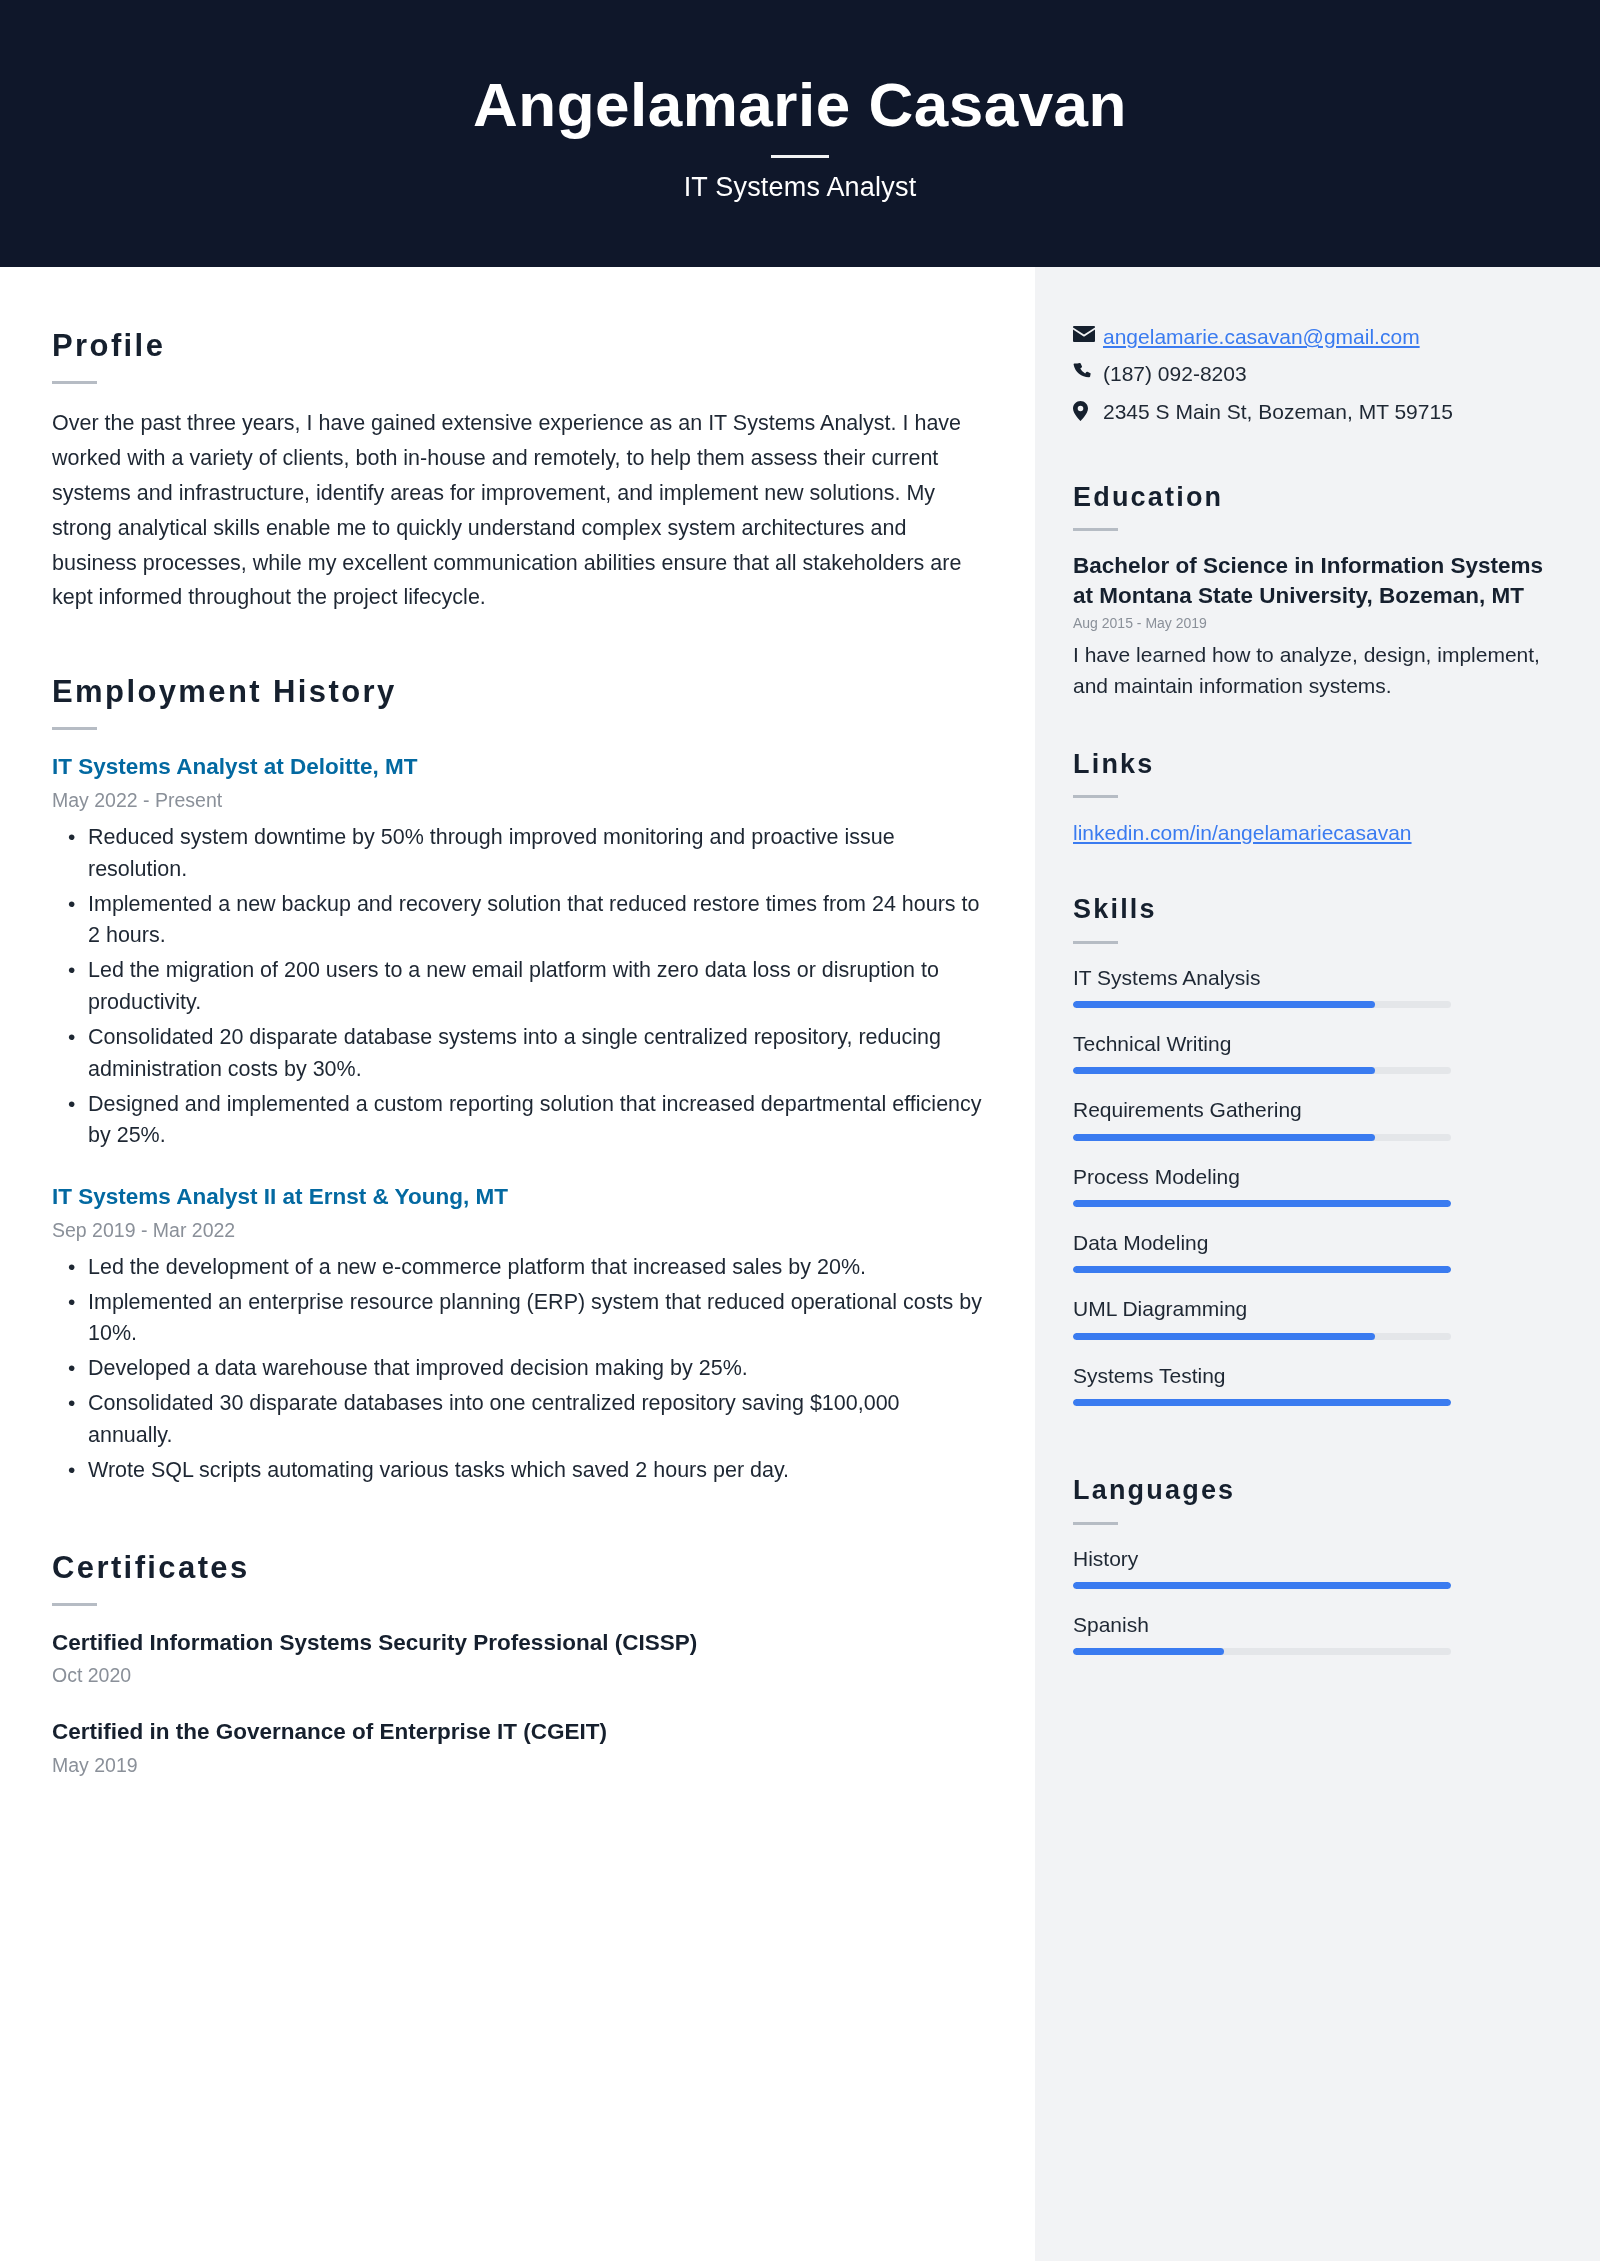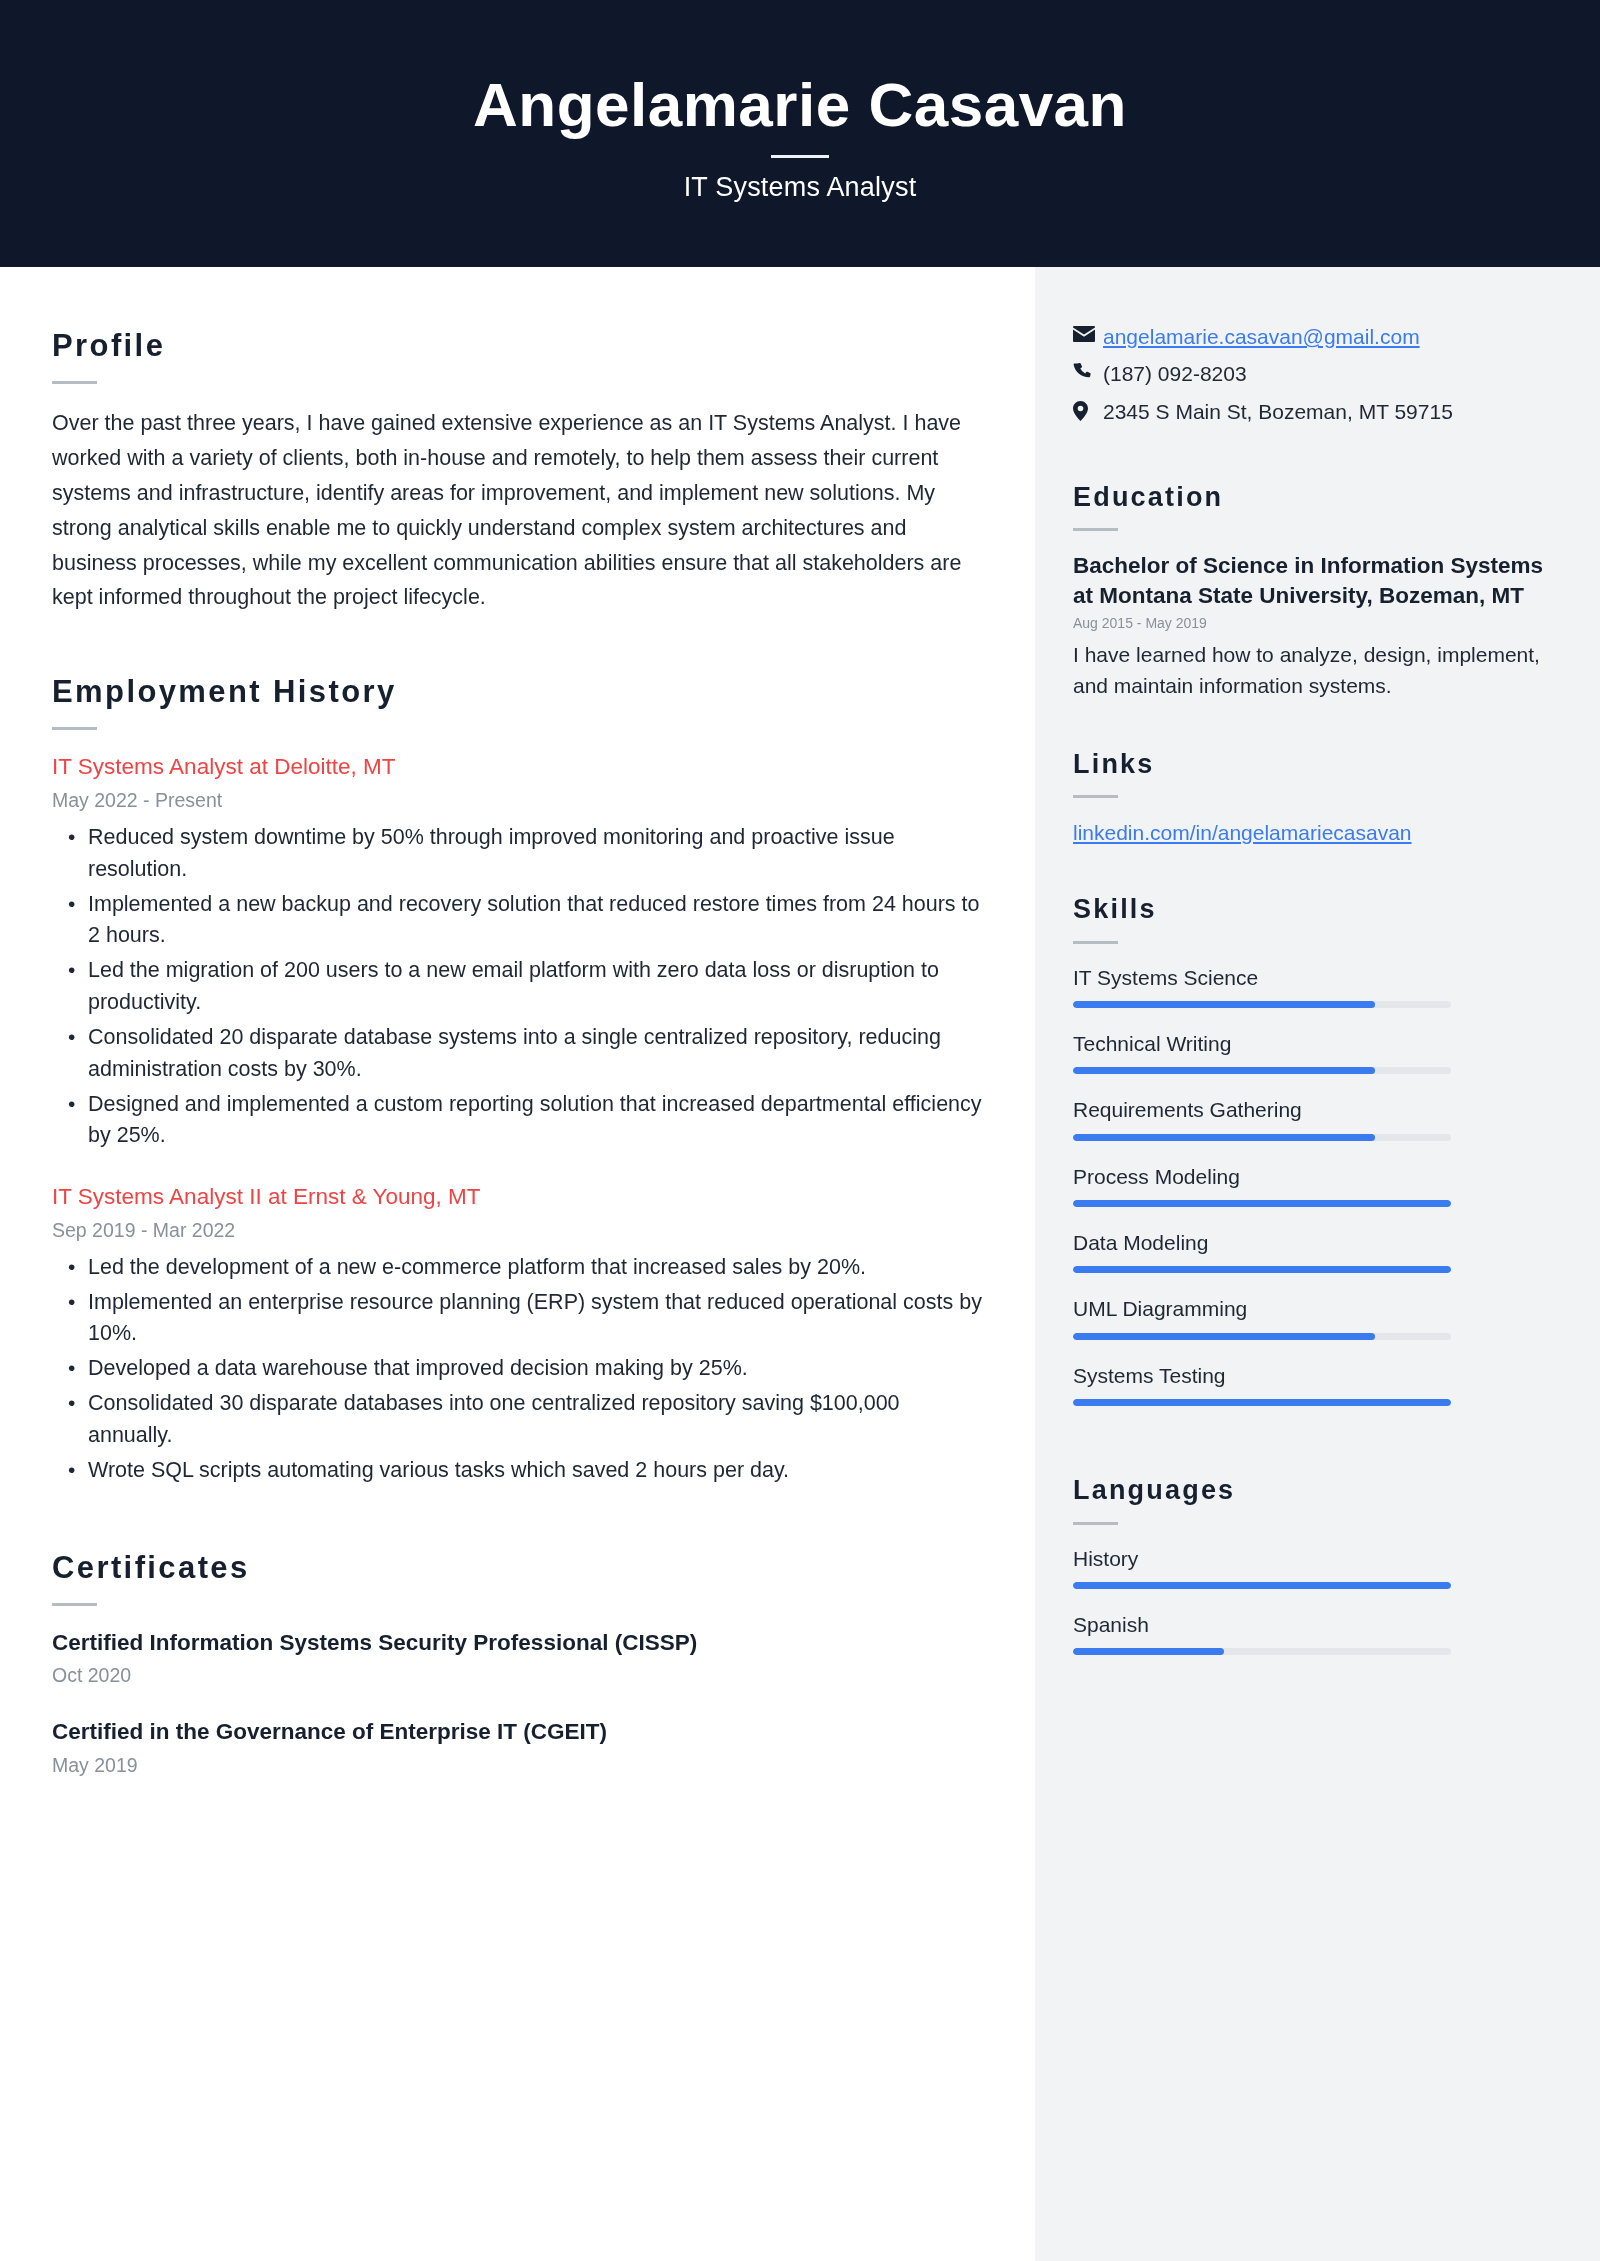--- a/index.html
+++ b/index.html
@@ -109,22 +109,22 @@
   }
 
   .gap-lg { height: 58px; }
   .gap-md { height: 46px; }
 
   
   .job { margin-bottom: 4px; }
 
   .job-title {
     font-size: 22.5px;
-    font-weight: 400;
-    color: #ef4444;
+    font-weight: 700;
+    color: #0369a1;
     line-height: 1.35;
     margin-bottom: 4px;
   }
 
   .job-dates {
     font-size: 19.5px;
     color: #8a9099;
     line-height: 1.4;
     margin-bottom: 8px;
   }
@@ -380,21 +380,21 @@
         <div id="links-container"><a class="side-link link-blue" href="#">linkedin.com/in/angelamariecasavan</a></div>
       </div>
 
       <div class="gap-md"></div>
 
       <div class="section">
         <div class="sec-head">Skills</div>
         <div class="sec-rule"></div>
         <div id="skills-container">
             <div class="bar-item">
-              <div class="bar-label">IT Systems Science</div>
+              <div class="bar-label">IT Systems Analysis</div>
               <div class="bar-track">
                 <div class="bar-fill" style="width: 80%;"></div>
               </div>
             </div>
             <div class="bar-item">
               <div class="bar-label">Technical Writing</div>
               <div class="bar-track">
                 <div class="bar-fill" style="width: 80%;"></div>
               </div>
             </div>

